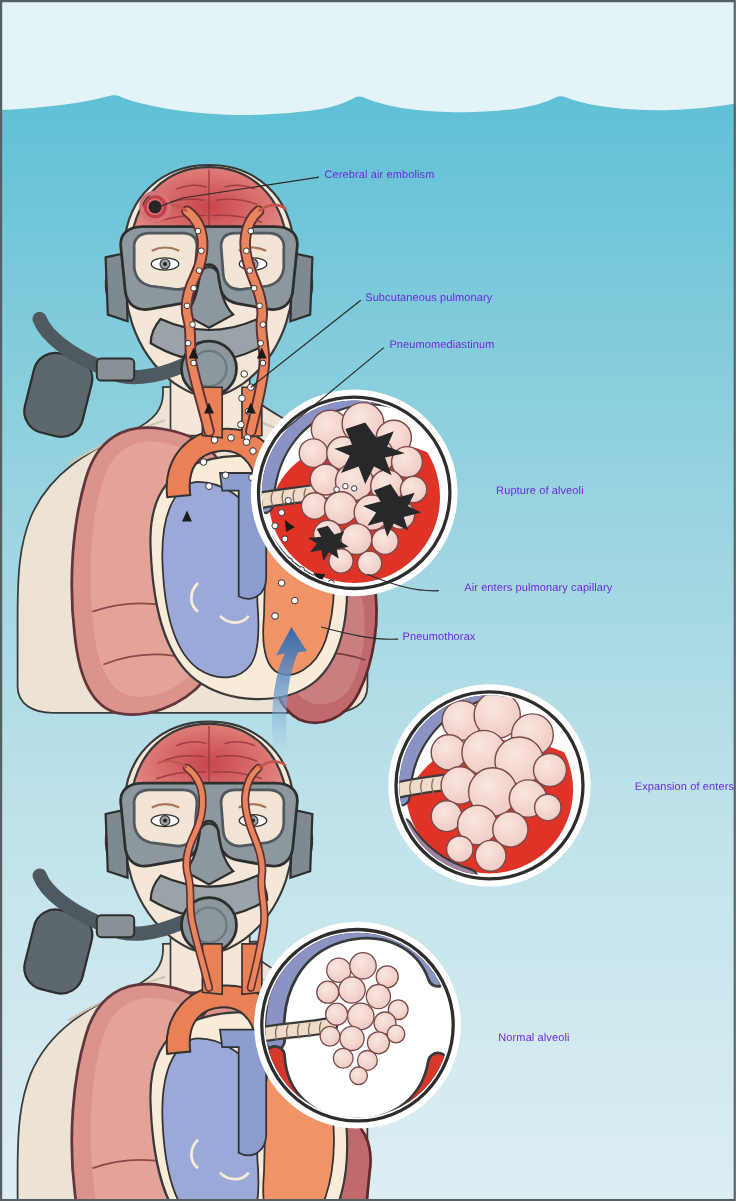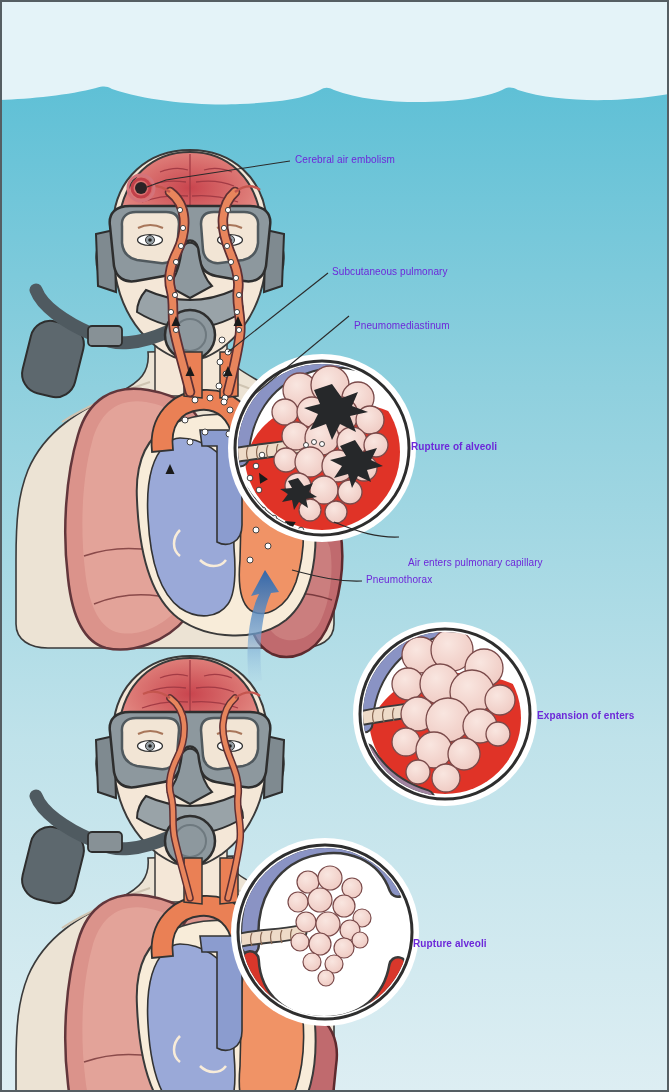--- a/index.html
+++ b/index.html
@@ -5,26 +5,26 @@
   html,body { margin:0; padding:0; background:#c9dde6; }
   #canvas {
     position:relative; width:669px; height:1092px; overflow:hidden;
     font-family:"Liberation Sans",sans-serif;
   }
   #art { position:absolute; left:0; top:0; }
   .lbl {
     position:absolute; font-size:10px; line-height:1.15; color:#6d28d9;
     white-space:nowrap; letter-spacing:.1px;
   }
-  .lbl.b { font-weight:bold; }
+  .lbl.b { font-weight:normal;padding-left:40px; }
   #lbl-cerebral      { left:295px; top:154px; }
   #lbl-subcut        { left:332px; top:266px; }
-  #lbl-pneumomed     { left:354px; top:320px; }
+  #lbl-pneumomed     { left:354px; top:308px; }
   #lbl-rupture       { left:411px; top:441px; }
-  #lbl-airenters     { left:408px; top:529px;margin-top:28px; }
+  #lbl-airenters     { left:422px; top:529px; }
   #lbl-pneumothorax  { left:366px; top:574px; }
   #lbl-expansion     { left:537px; top:710px; }
   #lbl-normal        { left:413px; top:938px; }
 </style>
 </head>
 <body>
 
 <div id="canvas">
 
 <svg id="art" width="669" height="1092" viewBox="0 0 669 1092">
@@ -405,15 +405,15 @@
   <rect x="1" y="1" width="667" height="1090" fill="none" stroke="#555e63" stroke-width="2"></rect>
 </svg>
 
 <div class="lbl" id="lbl-cerebral">Cerebral air embolism</div>
 <div class="lbl" id="lbl-subcut">Subcutaneous pulmonary</div>
 <div class="lbl" id="lbl-pneumomed">Pneumomediastinum</div>
 <div class="lbl b" id="lbl-rupture">Rupture of alveoli</div>
 <div class="lbl" id="lbl-airenters">Air enters pulmonary capillary</div>
 <div class="lbl" id="lbl-pneumothorax">Pneumothorax</div>
 <div class="lbl b" id="lbl-expansion">Expansion of enters</div>
-<div class="lbl b" id="lbl-normal">Rupture alveoli</div>
+<div class="lbl b" id="lbl-normal">Normal alveoli</div>
 
 </div>
 
 </body></html>

